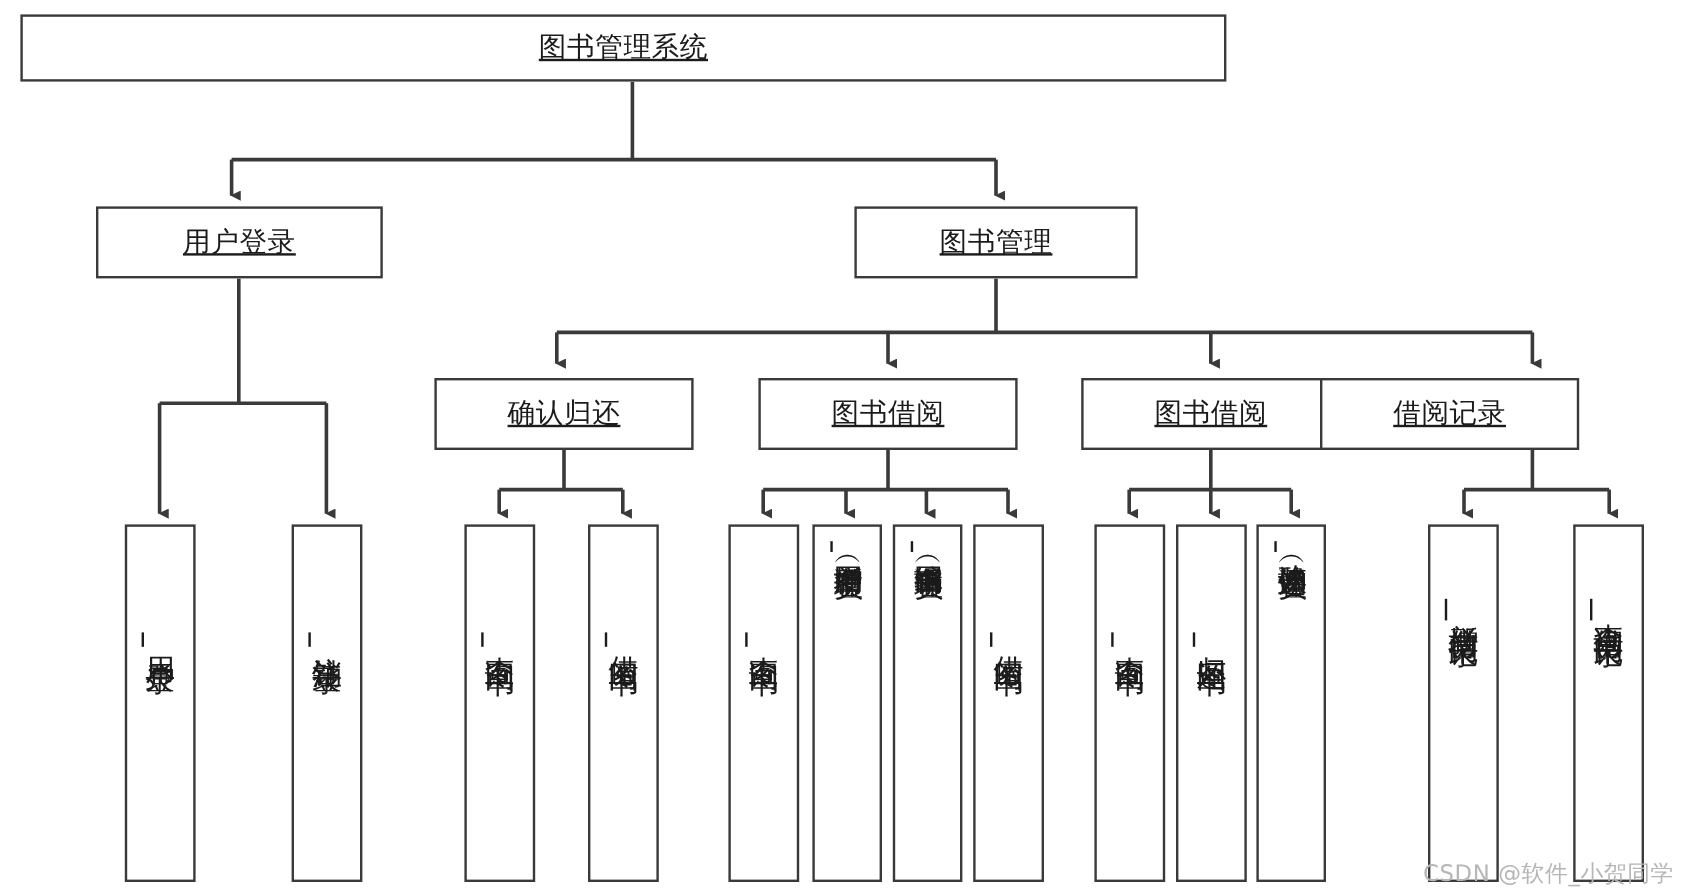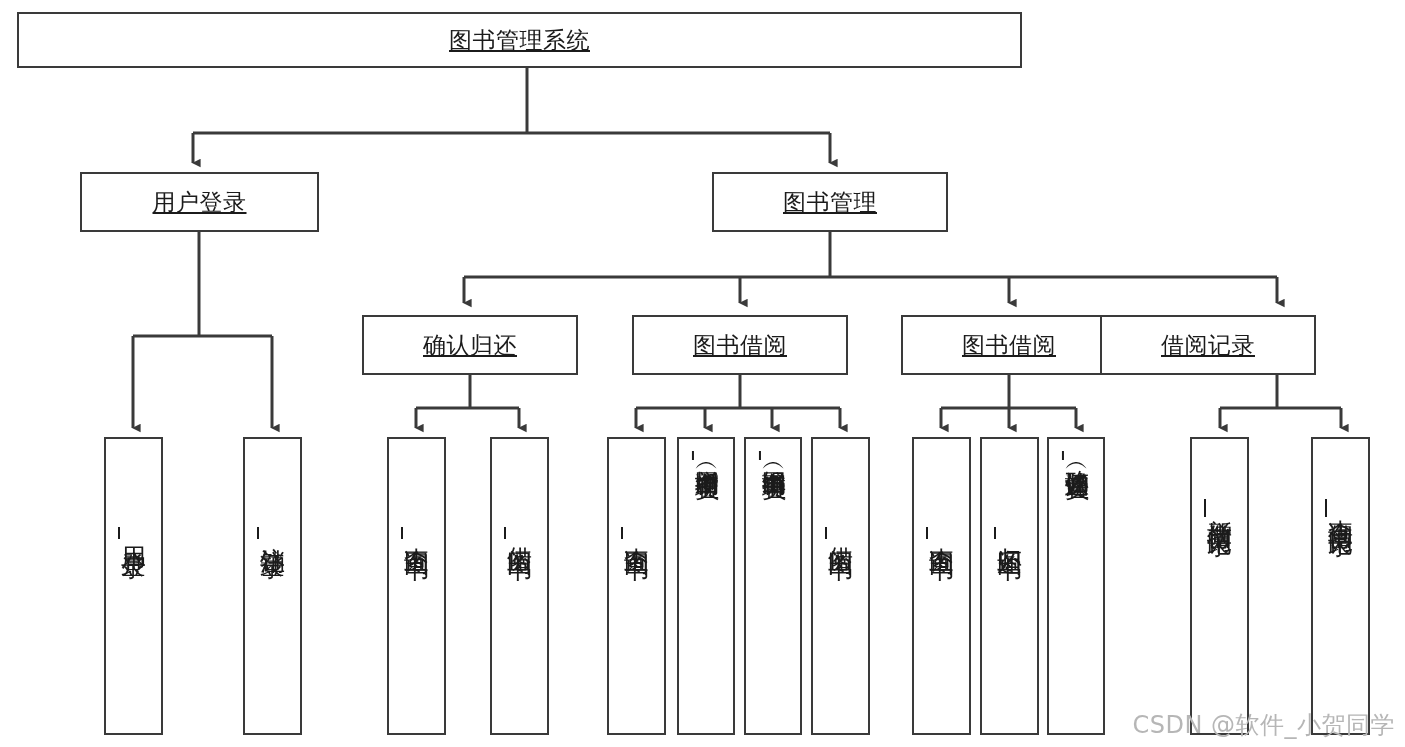--- a/index.html
+++ b/index.html
@@ -68,21 +68,21 @@
   .node.vert.mid {
     padding-top: 88px;
   }
   .node.vert.mid2 {
     padding-top: 60px;
   }
   #watermark {
     position: absolute;
     right: 10px;
     bottom: 6px;
-    font-size: 24px;
+    font-size: 19px;
     color: #b6b6b6;
     white-space: nowrap;
     letter-spacing: 0.5px;
   }
 </style>
 </head>
 <body>
 
 <div id="canvas">
 

